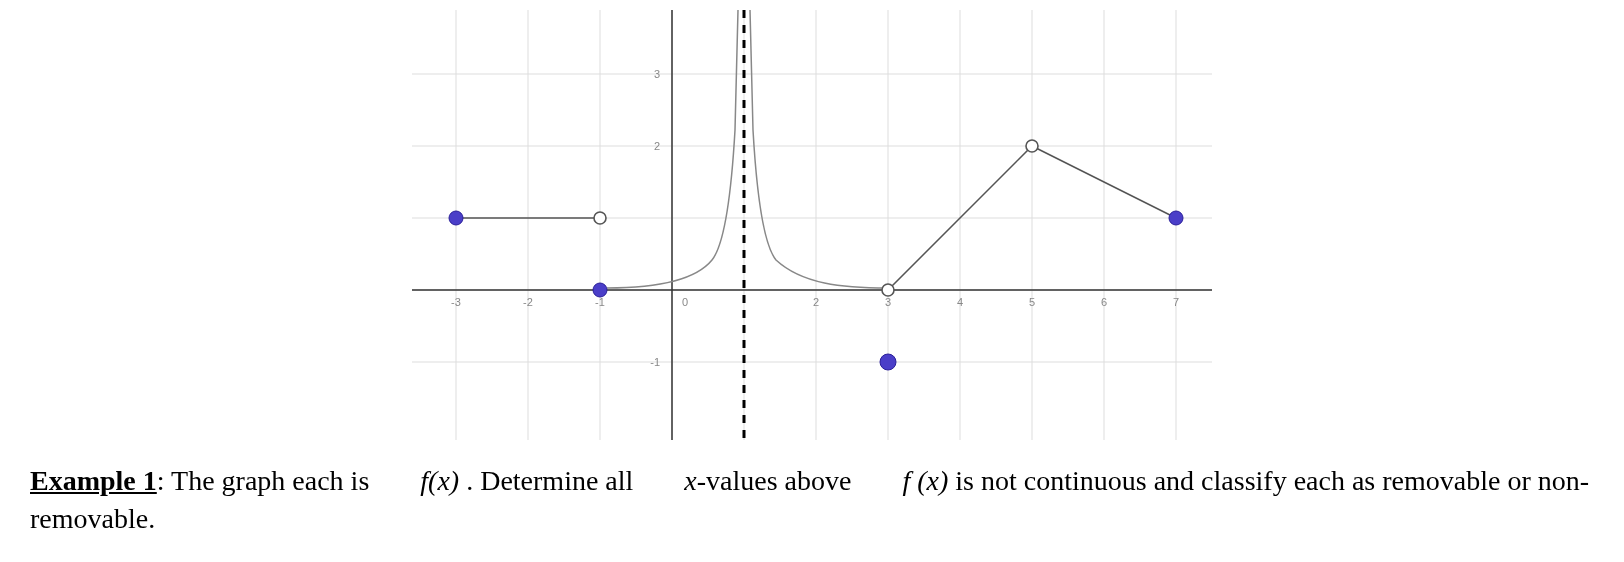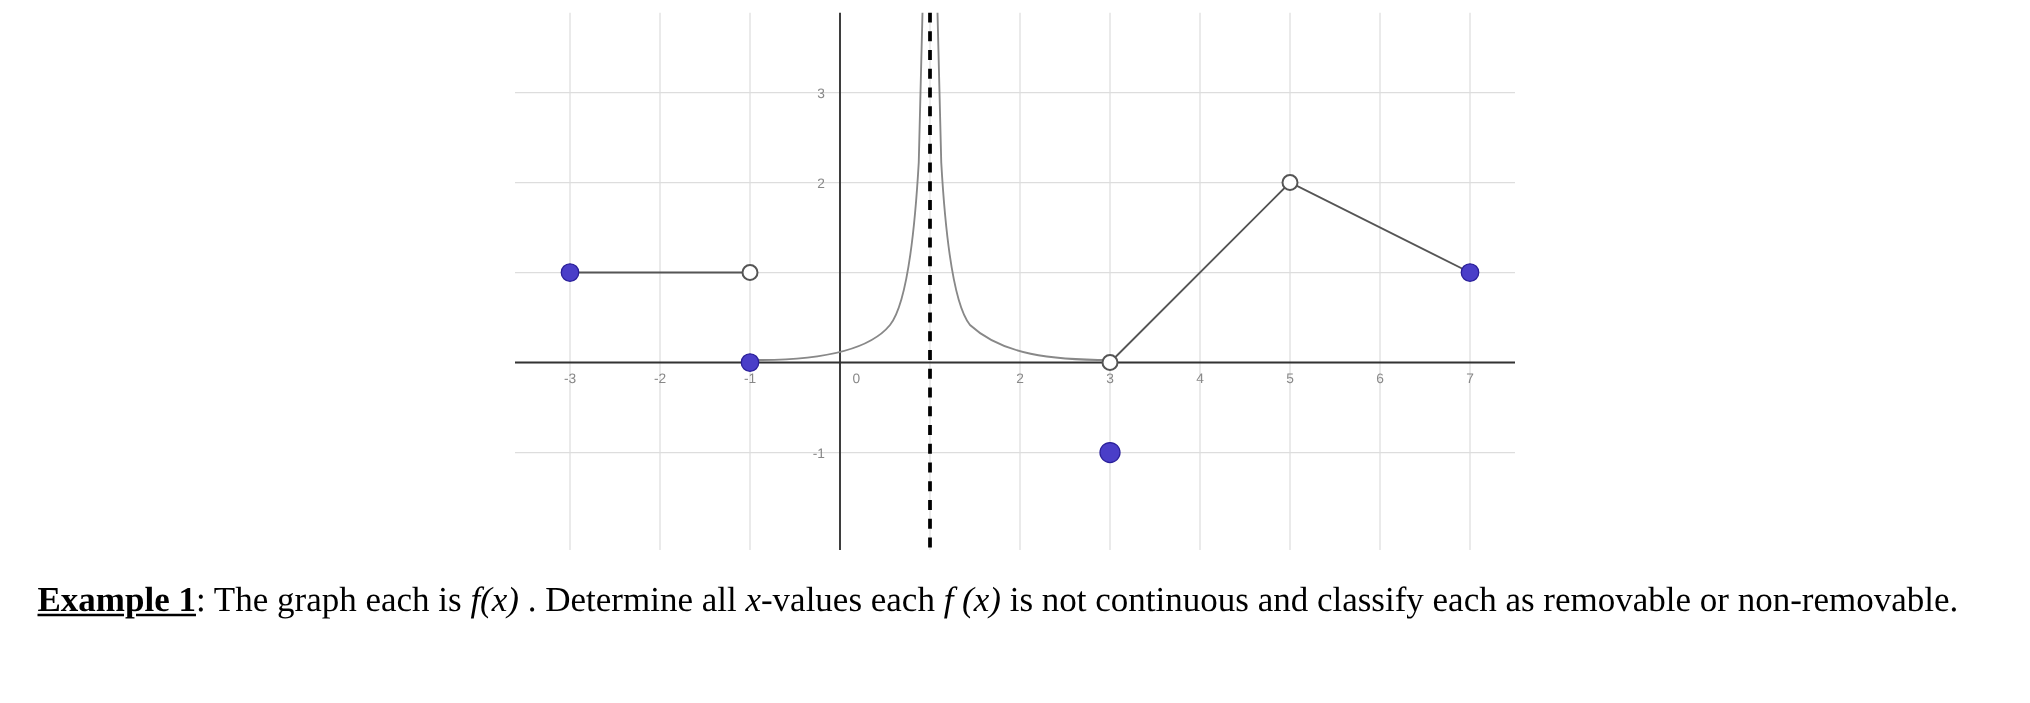--- a/index.html
+++ b/index.html
@@ -37,21 +37,21 @@
       font-family: Arial, sans-serif;
       font-size: 11px;
       fill: #888;
     }
     .problem-text {
       padding: 22px 30px 0 30px;
       line-height: 1.35;
     }
     .underline { text-decoration: underline; }
     .bold { font-weight: bold; }
-    .ital { font-style: italic; }
+    .ital { font-style: italic; margin-left: 44px; }
   </style>
 </head>
 <body>
 
 <div class="container">
 
   <div class="chart-wrap">
     <div class="chart">
       <svg viewBox="0 0 800 430" xmlns="http://www.w3.org/2000/svg">
 
@@ -124,16 +124,16 @@
         <circle cx="476" cy="352" r="8" fill="#4a3ec8" stroke="#2a1f9a" stroke-width="1"></circle>
 
         <circle cx="620" cy="136" r="6" fill="#fff" stroke="#555" stroke-width="1.6"></circle>
 
         <circle cx="764" cy="208" r="7" fill="#4a3ec8" stroke="#2a1f9a" stroke-width="1"></circle>
       </svg>
     </div>
   </div>
 
   <div class="problem-text">
-    <span class="bold underline">Example 1</span><span>:</span><span>  The graph each is  </span><span class="ital">f(x)</span><span> .  Determine all </span><span class="ital">x</span><span>-values each </span><span class="ital">f (x)</span><span> is not continuous and classify each as removable or non-removable.</span>
+    <span class="bold underline">Example 1</span><span>:</span><span>  The graph each is  </span><span class="ital">f(x)</span><span> .  Determine all </span><span class="ital">x</span><span>-values above </span><span class="ital">f (x)</span><span> is not continuous and classify each as removable or non-removable.</span>
   </div>
 
 </div>
 
 </body></html>

